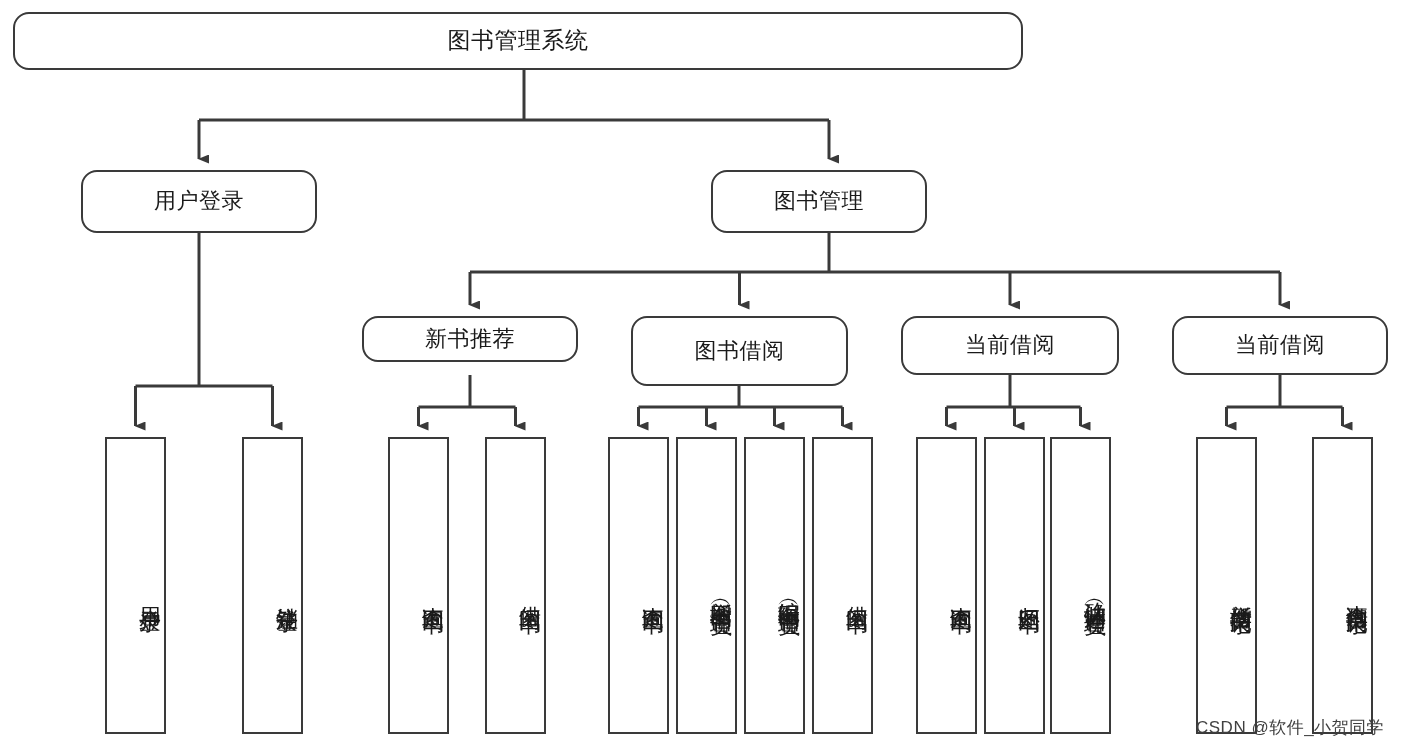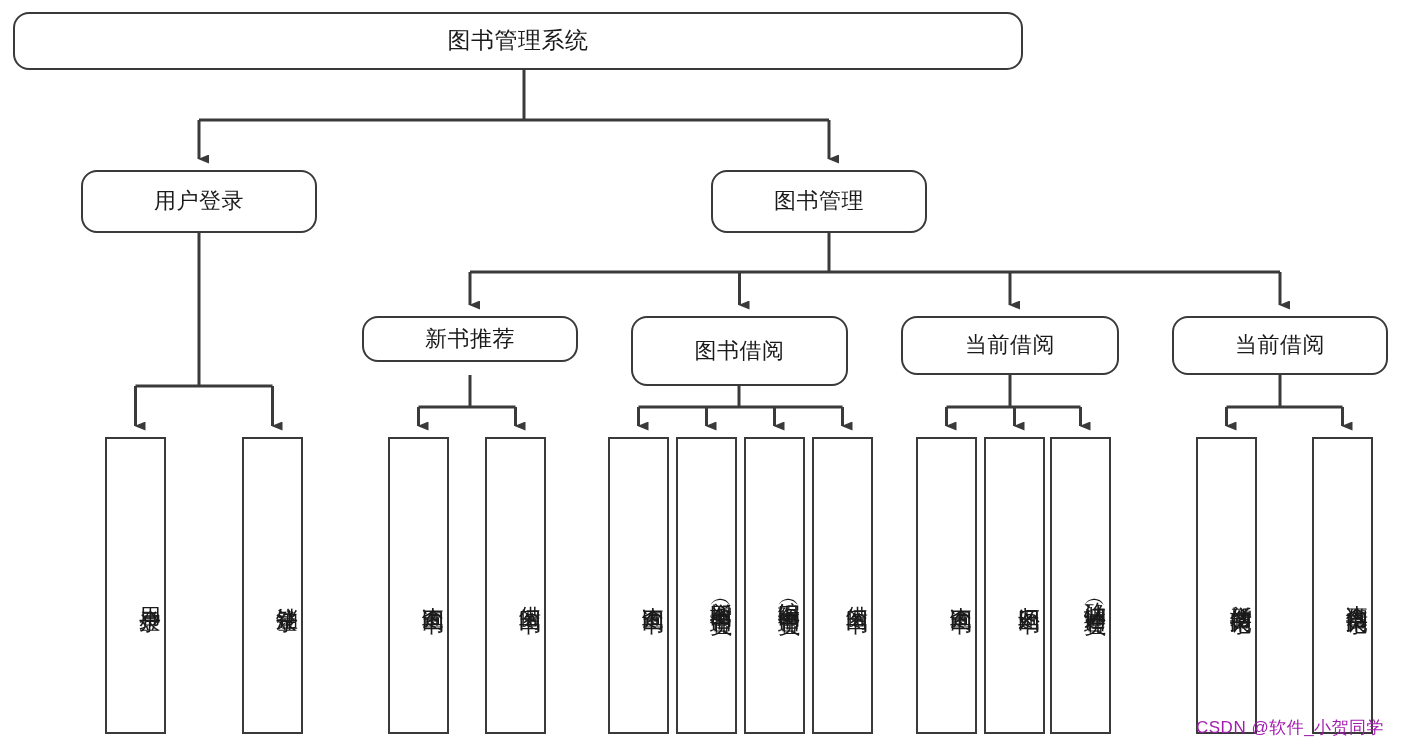--- a/index.html
+++ b/index.html
@@ -56,21 +56,21 @@
     letter-spacing: 2px;
   }
   .node.v > .vlabel {
     writing-mode: vertical-rl;
     text-orientation: upright;
     white-space: nowrap;
   }
   .watermark {
     position: absolute;
     font-size: 17px;
-    color: #a21caf;
+    color: #404040;
     white-space: nowrap;
     letter-spacing: 0.5px;
   }
 </style>
 </head>
 <body>
 
 <div id="canvas">
 
   <svg id="wires" viewBox="0 0 1405 747" width="1405" height="747" aria-hidden="true">

